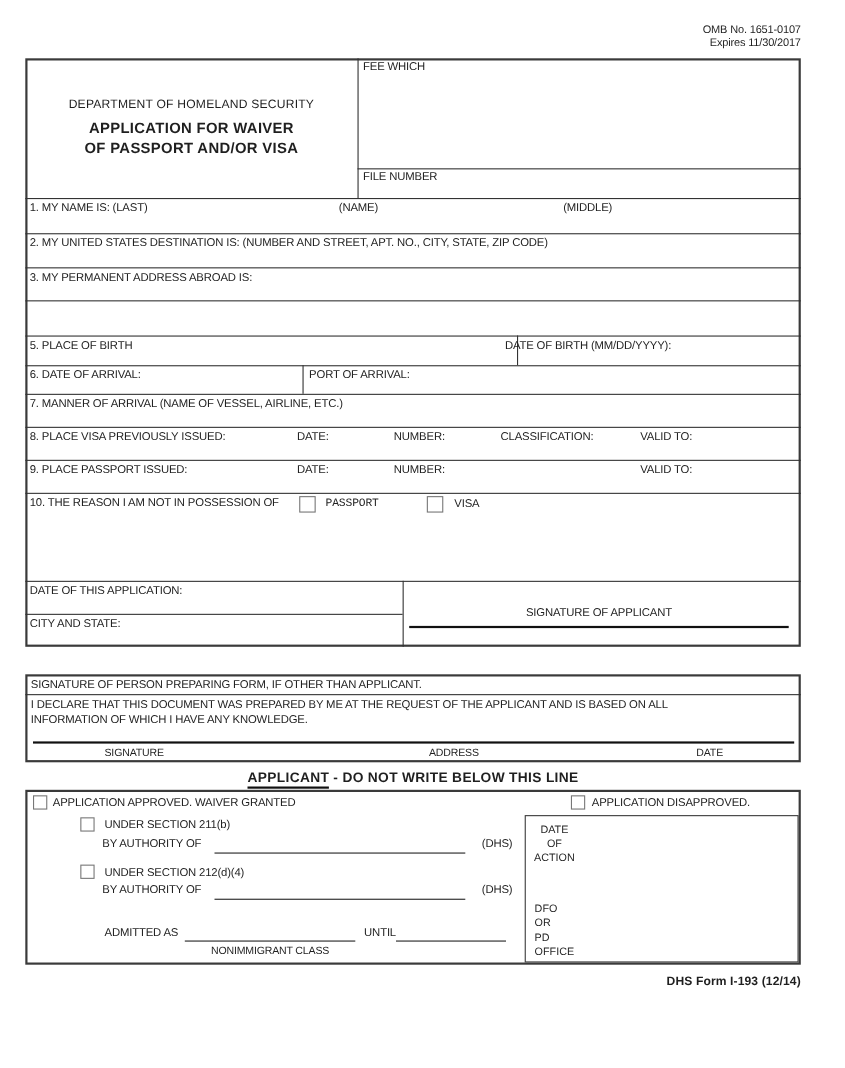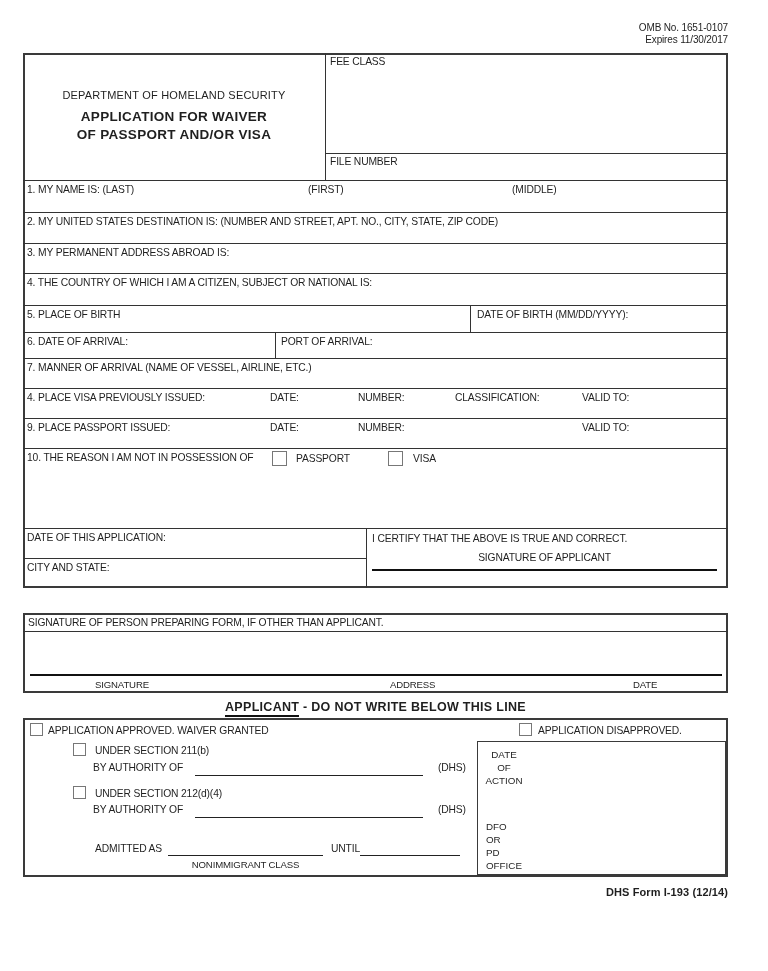--- a/index.html
+++ b/index.html
@@ -26,99 +26,98 @@
   <div class="lbl" style="top:34px;right:40px;font-size:10px;">Expires 11/30/2017</div>
 
   <div class="box" style="left:23px;top:53px;width:705px;height:535px;"></div>
 
   <div class="abs ctr bold" style="left:23px;top:109px;width:302px;font-size:13.5px;letter-spacing:0.3px;">APPLICATION FOR WAIVER</div>
   <div class="abs ctr" style="left:23px;top:89px;width:302px;font-size:11px;letter-spacing:0.2px;">DEPARTMENT OF HOMELAND SECURITY</div>
   <div class="abs ctr bold" style="left:23px;top:127px;width:302px;font-size:13.5px;letter-spacing:0.3px;">OF PASSPORT AND/OR VISA</div>
 
   <div class="vline" style="left:325px;top:53px;height:127px;"></div>
   <div class="hline" style="left:325px;top:153px;width:403px;"></div>
-  <div class="lbl" style="left:330px;top:56px;">FEE CLASS</div>
+  <div class="lbl" style="left:330px;top:56px;">FEE WHICH</div>
   <div class="fill" style="left:327px;top:68px;width:399px;height:84px;"></div>
   <div class="lbl" style="left:330px;top:156px;">FILE NUMBER</div>
   <div class="fill" style="left:395px;top:154px;width:331px;height:24px;"></div>
 
   <div class="hline" style="left:23px;top:180px;width:705px;"></div>
   <div class="hline" style="left:23px;top:212px;width:705px;"></div>
   <div class="hline" style="left:23px;top:243px;width:705px;"></div>
   <div class="hline" style="left:23px;top:273px;width:705px;"></div>
   <div class="hline" style="left:23px;top:305px;width:705px;"></div>
   <div class="hline" style="left:23px;top:332px;width:705px;"></div>
   <div class="hline" style="left:23px;top:358px;width:705px;"></div>
   <div class="hline" style="left:23px;top:388px;width:705px;"></div>
   <div class="hline" style="left:23px;top:418px;width:705px;"></div>
   <div class="hline" style="left:23px;top:448px;width:705px;"></div>
   <div class="hline" style="left:23px;top:528px;width:705px;"></div>
 
   <div class="lbl" style="left:27px;top:184px;">1.  MY NAME IS: (LAST)</div>
-  <div class="lbl" style="left:308px;top:184px;">(FIRST)</div>
+  <div class="lbl" style="left:308px;top:184px;">(NAME)</div>
   <div class="lbl" style="left:512px;top:184px;">(MIDDLE)</div>
   <div class="fill" style="left:25px;top:196px;width:701px;height:15px;"></div>
 
   <div class="lbl" style="left:27px;top:216px;">2.  MY UNITED STATES DESTINATION IS:  (NUMBER AND STREET, APT. NO., CITY, STATE, ZIP CODE)</div>
   <div class="fill" style="left:25px;top:228px;width:701px;height:14px;"></div>
 
   <div class="lbl" style="left:27px;top:247px;">3.  MY PERMANENT ADDRESS ABROAD IS:</div>
   <div class="fill" style="left:25px;top:259px;width:701px;height:13px;"></div>
 
-  <div class="lbl" style="left:27px;top:277px;">4.  THE COUNTRY OF WHICH I AM A CITIZEN, SUBJECT OR NATIONAL IS:</div>
   <div class="fill" style="left:25px;top:289px;width:701px;height:15px;"></div>
 
   <div class="lbl" style="left:27px;top:309px;">5.  PLACE OF BIRTH</div>
   <div class="vline" style="left:470px;top:305px;height:27px;"></div>
-  <div class="lbl" style="left:477px;top:309px;text-align:right;">DATE OF BIRTH (MM/DD/YYYY):</div>
+  <div class="lbl" style="left:459px;top:309px;text-align:right;">DATE OF BIRTH (MM/DD/YYYY):</div>
   <div class="fill" style="left:25px;top:318px;width:443px;height:13px;"></div>
   <div class="fill" style="left:472px;top:318px;width:254px;height:13px;"></div>
 
   <div class="lbl" style="left:27px;top:336px;">6.  DATE OF ARRIVAL:</div>
   <div class="vline" style="left:275px;top:332px;height:26px;"></div>
   <div class="lbl" style="left:281px;top:336px;">PORT OF ARRIVAL:</div>
   <div class="fill" style="left:25px;top:345px;width:248px;height:12px;"></div>
   <div class="fill" style="left:277px;top:345px;width:449px;height:12px;"></div>
 
   <div class="lbl" style="left:27px;top:362px;">7.  MANNER OF ARRIVAL (NAME OF VESSEL, AIRLINE, ETC.)</div>
   <div class="fill" style="left:25px;top:374px;width:701px;height:13px;"></div>
 
-  <div class="lbl" style="left:27px;top:392px;">4.  PLACE VISA PREVIOUSLY ISSUED:</div>
+  <div class="lbl" style="left:27px;top:392px;">8.  PLACE VISA PREVIOUSLY ISSUED:</div>
   <div class="lbl" style="left:270px;top:392px;">DATE:</div>
   <div class="lbl" style="left:358px;top:392px;">NUMBER:</div>
   <div class="lbl" style="left:455px;top:392px;">CLASSIFICATION:</div>
   <div class="lbl" style="left:582px;top:392px;">VALID TO:</div>
   <div class="fill" style="left:25px;top:403px;width:701px;height:14px;"></div>
 
   <div class="lbl" style="left:27px;top:422px;">9.  PLACE PASSPORT ISSUED:</div>
   <div class="lbl" style="left:270px;top:422px;">DATE:</div>
   <div class="lbl" style="left:358px;top:422px;">NUMBER:</div>
   <div class="lbl" style="left:582px;top:422px;">VALID TO:</div>
   <div class="fill" style="left:25px;top:433px;width:701px;height:14px;"></div>
 
   <div class="lbl" style="left:27px;top:452px;">10.  THE REASON I AM NOT IN POSSESSION OF</div>
   <div class="cb" style="left:272px;top:451px;width:15px;height:15px;"></div>
-  <div class="lbl" style="left:296px;top:453px;">PASSPORT</div>
+  <div class="lbl" style="left:296px;top:453px;font-family:Liberation Mono, monospace;">PASSPORT</div>
   <div class="cb" style="left:388px;top:451px;width:15px;height:15px;"></div>
   <div class="lbl" style="left:413px;top:453px;">VISA</div>
   <div class="fill" style="left:25px;top:470px;width:701px;height:56px;"></div>
 
   <div class="vline" style="left:366px;top:528px;height:60px;"></div>
   <div class="hline" style="left:23px;top:558px;width:343px;"></div>
   <div class="lbl" style="left:27px;top:532px;">DATE OF THIS APPLICATION:</div>
   <div class="fill" style="left:25px;top:543px;width:339px;height:14px;"></div>
   <div class="lbl" style="left:27px;top:562px;">CITY AND STATE:</div>
   <div class="fill" style="left:25px;top:573px;width:339px;height:13px;"></div>
-  <div class="lbl" style="left:372px;top:533px;">I CERTIFY THAT THE ABOVE IS TRUE AND CORRECT.</div>
   <div class="hline thick" style="left:372px;top:569px;width:345px;"></div>
   <div class="lbl ctr" style="left:372px;top:552px;width:345px;white-space:nowrap;">SIGNATURE OF APPLICANT</div>
 
   <div class="box" style="left:23px;top:613px;width:705px;height:80px;"></div>
   <div class="lbl" style="left:28px;top:617px;">SIGNATURE OF PERSON PREPARING FORM, IF OTHER THAN APPLICANT.</div>
   <div class="hline" style="left:23px;top:631px;width:705px;"></div>
+  <div class="abs" style="left:28px;top:635px;width:620px;font-size:10.3px;line-height:13px;letter-spacing:-0.15px;">I DECLARE THAT THIS DOCUMENT WAS PREPARED BY  ME AT THE REQUEST OF THE APPLICANT AND IS BASED ON ALL INFORMATION OF WHICH I HAVE ANY KNOWLEDGE.</div>
   <div class="hline thick" style="left:30px;top:674px;width:692px;"></div>
   <div class="lbl sm" style="left:95px;top:679px;">SIGNATURE</div>
   <div class="lbl sm" style="left:390px;top:679px;">ADDRESS</div>
   <div class="lbl sm" style="left:633px;top:679px;">DATE</div>
 
   <div class="abs ctr bold" style="left:23px;top:700px;width:705px;font-size:12.5px;letter-spacing:0.3px;">
     <span style="border-bottom:2px solid #111;padding-bottom:1px;">APPLICANT</span><span> - DO NOT WRITE BELOW THIS LINE</span>
   </div>
 
   <div class="box" style="left:23px;top:718px;width:705px;height:159px;"></div>

